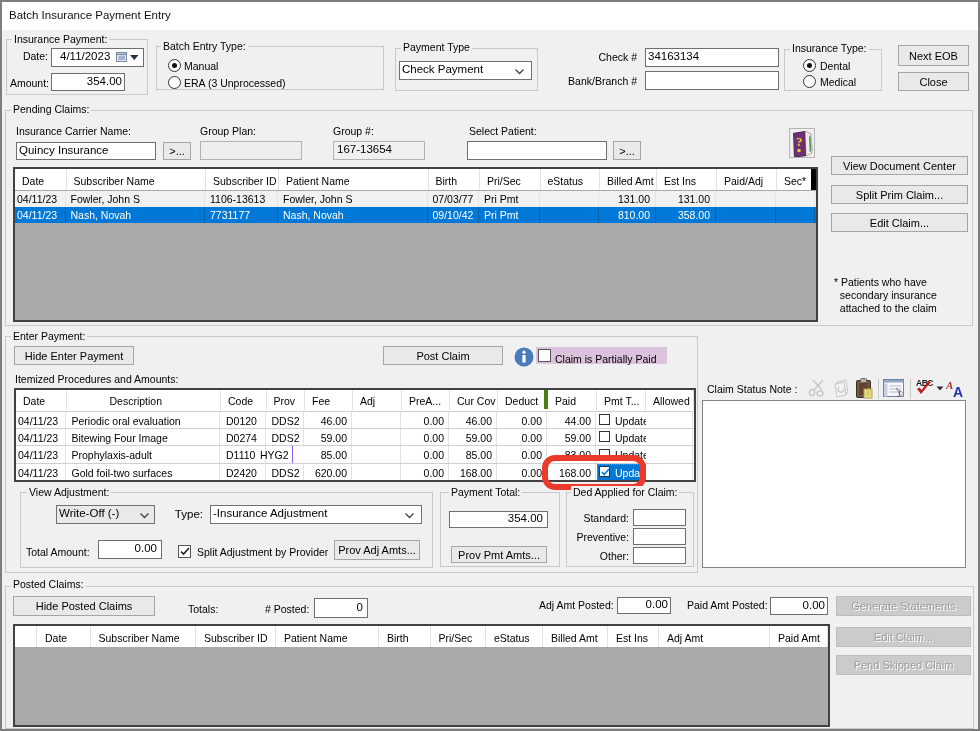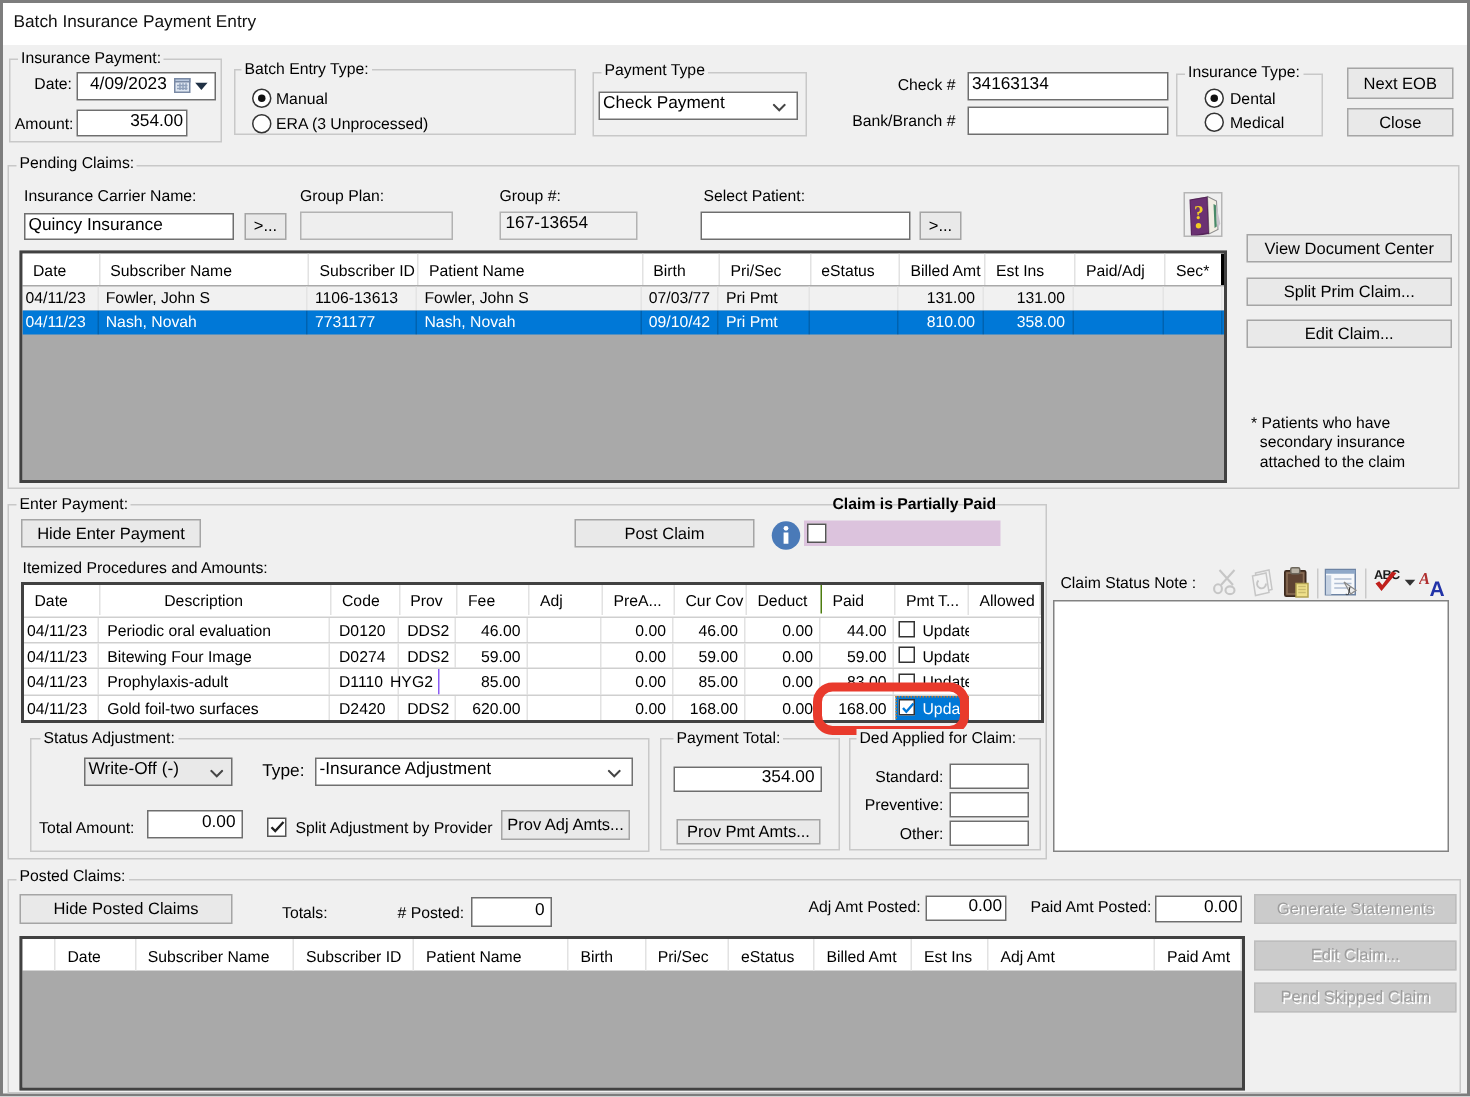--- a/index.html
+++ b/index.html
@@ -28,21 +28,21 @@
 </head>
 <body>
 <div id="win"></div>
 <div id="titlebar"></div>
 <div id="title">Batch Insurance Payment Entry</div>
 
 <div class="grp" style="left:6px; top:39px; width:142px; height:56px;"></div>
 <div class="grplbl" style="left:12px; top:33px;">Insurance Payment:</div>
 <div class="lbl r" style="left:8px; top:50px; width:40px;">Date:</div>
 <div class="tb" style="left:51px; top:48px; width:93px; height:19px;">
-    <span style="left:8px;">4/09/2023</span>
+    <span style="left:8px;">4/11/2023</span>
   </div>
 <svg class="abs" style="left:116px; top:51px;" width="12" height="12" viewBox="0 0 12 12">
     <rect x="0.5" y="1.5" width="10" height="9" fill="#dfe7f2" stroke="#7a8aa5"></rect>
     <rect x="0.5" y="1.5" width="10" height="2" fill="#b9c8de" stroke="#7a8aa5"></rect>
     <g stroke="#8fa0bb" stroke-width="1">
       <line x1="2" y1="6" x2="9" y2="6"></line>
       <line x1="2" y1="8" x2="9" y2="8"></line>
       <line x1="4" y1="4.5" x2="4" y2="9"></line>
       <line x1="6" y1="4.5" x2="6" y2="9"></line>
       <line x1="8" y1="4.5" x2="8" y2="9"></line>
@@ -144,21 +144,21 @@
       </div>
       <div style="position:absolute;left:585px;top:0;width:57px;height:21px;border-right:1px solid #e2e2e2;">
         <span style="position:absolute;left:7px;top:6px;">Billed Amt</span>
       </div>
       <div style="position:absolute;left:642px;top:0;width:60px;height:21px;border-right:1px solid #e2e2e2;">
         <span style="position:absolute;left:7px;top:6px;">Est Ins</span>
       </div>
       <div style="position:absolute;left:702px;top:0;width:60px;height:21px;border-right:1px solid #e2e2e2;">
         <span style="position:absolute;left:7px;top:6px;">Paid/Adj</span>
       </div>
-      <div style="position:absolute;left:762px;top:0;width:39px;height:21px;border-right:2px solid #000000;">
+      <div style="position:absolute;left:762px;top:0;width:39px;height:21px;border-right:5px solid #000000;">
         <span style="position:absolute;left:7px;top:6px;">Sec*</span>
       </div>
     </div>
     <div style="position:absolute;left:0;top:22px;width:801px;height:16px;background:#f1f1f1;color:#000;">
       <div style="position:absolute;left:0px;top:0;width:50.5px;height:16px;border-right:1px solid #e4e4e4;">
         <span style="position:absolute;top:2px;left:2px;">04/11/23</span>
       </div>
       <div style="position:absolute;left:51.5px;top:0;width:138.5px;height:16px;border-right:1px solid #e4e4e4;">
         <span style="position:absolute;top:2px;left:4px;">Fowler, John S</span>
       </div>
@@ -236,21 +236,21 @@
 <div class="grplbl" style="left:11px; top:330px;">Enter Payment:</div>
 <div class="btn" style="left:14px; top:346px; width:120px; height:19px;">Hide Enter Payment</div>
 <div class="btn" style="left:383px; top:346px; width:120px; height:19px;">Post Claim</div>
 <svg class="abs" style="left:514px; top:347px;" width="20" height="20" viewBox="0 0 20 20">
     <circle cx="10" cy="10" r="9.5" fill="#4a7ab8"></circle>
     <circle cx="10" cy="5.2" r="1.6" fill="#fff"></circle>
     <rect x="8.4" y="8" width="3.2" height="7.5" fill="#fff"></rect>
   </svg>
 <div class="abs" style="left:536px; top:347px; width:131px; height:17px; background:#dcc3dd;"></div>
 <div class="chk" style="left:538px; top:349px;"></div>
-<div class="lbl" style="left:555px; top:330px;font-weight:bold;">Claim is Partially Paid</div>
+<div class="lbl" style="left:555px; top:353px;">Claim is Partially Paid</div>
 <div class="lbl" style="left:15px; top:373px;">Itemized Procedures and Amounts:</div>
 
 <div class="abs" style="left:14px; top:388px; width:682px; height:94px; border:2px solid #414141; background:#fff;"></div>
 <div class="abs" id="itable" style="left:16px; top:390px; width:678px; height:90px; background:#fff; overflow:hidden;">
     <div style="position:absolute;left:0;top:0;width:678px;height:20px;background:#fff;">
       <div style="position:absolute;left:0px;top:0;width:50.5px;height:20px;border-right:1px solid #e2e2e2;">
         <span style="position:absolute;left:7px;top:5px;">Date</span>
       </div>
       <div style="position:absolute;left:50.5px;top:0;width:154.5px;height:20px;border-right:1px solid #e2e2e2;">
         <span style="position:absolute;left:7px;top:5px;padding-left:36px;">Description</span>
@@ -266,21 +266,21 @@
       </div>
       <div style="position:absolute;left:337px;top:0;width:49px;height:20px;border-right:1px solid #e2e2e2;">
         <span style="position:absolute;left:7px;top:5px;">Adj</span>
       </div>
       <div style="position:absolute;left:386px;top:0;width:48px;height:20px;border-right:1px solid #e2e2e2;">
         <span style="position:absolute;left:7px;top:5px;">PreA...</span>
       </div>
       <div style="position:absolute;left:434px;top:0;width:48px;height:20px;border-right:1px solid #e2e2e2;text-align:center;">
         <span style="position:absolute;left:7px;top:5px;">Cur Cov</span>
       </div>
-      <div style="position:absolute;left:482px;top:0;width:50px;height:19px;border-right:1px solid #4d7c0f;text-align:right;">
+      <div style="position:absolute;left:482px;top:0;width:50px;height:19px;border-right:4px solid #4d7c0f;text-align:right;">
         <span style="position:absolute;left:7px;top:5px;">Deduct</span>
       </div>
       <div style="position:absolute;left:532px;top:0;width:49px;height:20px;border-right:1px solid #e2e2e2;">
         <span style="position:absolute;left:7px;top:5px;">Paid</span>
       </div>
       <div style="position:absolute;left:581px;top:0;width:49px;height:20px;border-right:1px solid #e2e2e2;">
         <span style="position:absolute;left:7px;top:5px;">Pmt T...</span>
       </div>
       <div style="position:absolute;left:630px;top:0;width:48px;height:20px;border-right:1px solid #e2e2e2;">
         <span style="position:absolute;left:7px;top:5px;">Allowed</span>
@@ -443,21 +443,21 @@
       </div>
       <div style="position:absolute;left:630px;top:0;width:47px;height:17.4px;overflow:hidden;border-right:1px solid #e2e2e2;">
         <span style="position:absolute;top:3px;left:5px;"></span>
       </div>
     </div>
   </div>
 
 <div class="abs" style="left:542px; top:455px; width:104px; height:35px; border:6px solid #e93a2c; border-radius:13px;"></div>
 
 <div class="grp" style="left:20px; top:492px; width:413px; height:76px;"></div>
-<div class="grplbl" style="left:27px; top:486px;">Status Adjustment:</div>
+<div class="grplbl" style="left:27px; top:486px;">View Adjustment:</div>
 <div class="combo" style="left:56px; top:505px; width:99px; height:19px; background:#e9e9e9;">
     <span class="txt">Write-Off (-)</span>
 <svg class="chev" style="right:5px; top:7px;" viewBox="0 0 9 6">
       <polyline points="0.5,0.5 4.5,4.5 8.5,0.5" fill="none" stroke="#444" stroke-width="1.3"></polyline>
     </svg>
   </div>
 <div class="lbl r" style="left:153px; top:508px; width:50px; font-size:11.5px;">Type:</div>
 <div class="combo" style="left:210px; top:505px; width:212px; height:19px;">
     <span class="txt">-Insurance Adjustment</span>
 <svg class="chev" style="right:7px; top:7px;" viewBox="0 0 9 6">

